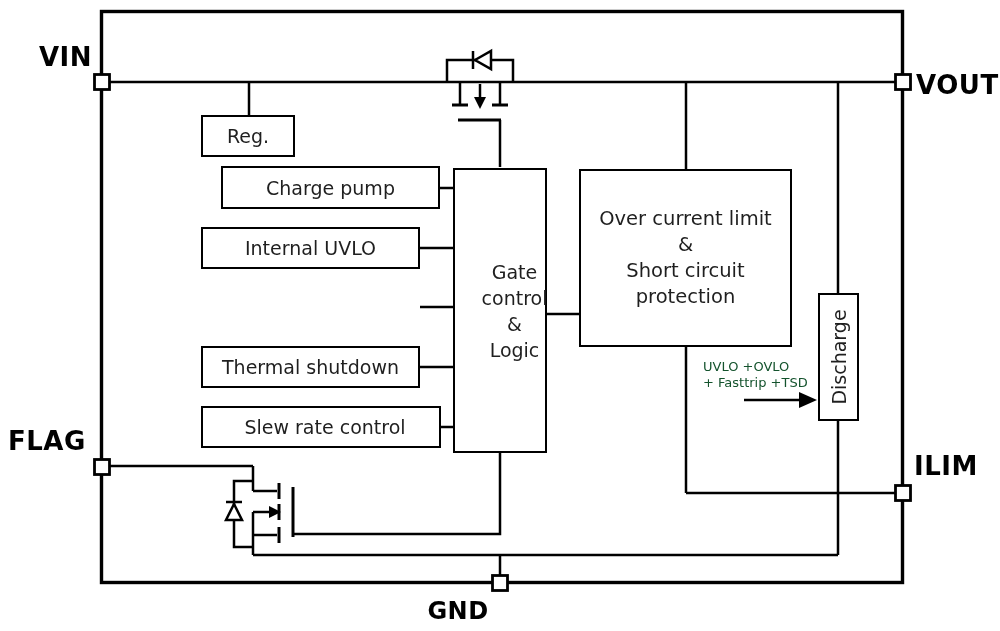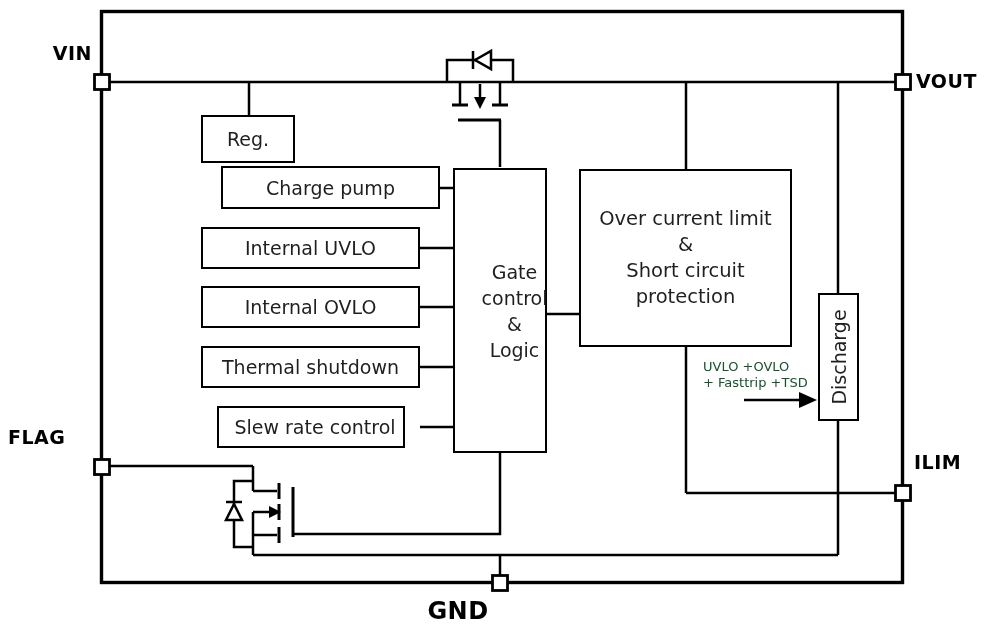--- a/index.html
+++ b/index.html
@@ -23,30 +23,30 @@
     justify-content: center;
     text-align: center;
     font-size: 19px;
     line-height: 26px;
     color: #1f1f1f;
   }
   .multiline { white-space: pre-line; }
   .pin-label {
     position: absolute;
     font-weight: bold;
-    font-size: 19px;
+    font-size: 26px;
     color: #000000;
     letter-spacing: 0.5px;
   }
-  .b-reg            { left: 201px; top: 115px; width: 94px;  height: 48px; }
+  .b-reg            { left: 201px; top: 115px; width: 94px;  height: 42px; }
   .b-charge-pump    { left: 201px; top: 166px; width: 219px; height: 43px; margin-left: 20px; }
   .b-internal-uvlo  { left: 201px; top: 227px; width: 219px; height: 42px; }
   .b-internal-ovlo  { left: 201px; top: 286px; width: 219px; height: 42px; }
   .b-thermal        { left: 201px; top: 346px; width: 219px; height: 42px; }
-  .b-slew           { left: 217px; top: 406px; width: 188px; height: 42px; padding-left: 8px; }
+  .b-slew           { left: 201px; top: 406px; width: 240px; height: 42px; padding-left: 8px; }
   .b-gate           { left: 453px; top: 168px; width: 94px;  height: 285px; padding-left: 29px; }
   .b-ocl            { left: 579px; top: 169px; width: 213px; height: 178px; font-size: 19.5px; }
   .b-discharge      { left: 818px; top: 293px; width: 41px;  height: 128px; }
   .b-discharge span { transform: rotate(-90deg); white-space: nowrap; font-size: 19px; }
   .l-vin  { left: 14px;  top: 42px;  width: 78px;  text-align: right; }
   .l-vout { left: 916px; top: 42px;  width: 84px;  text-align: left; margin-top: 28px; }
   .l-flag { left: 8px;   top: 426px; width: 80px;  text-align: left; }
   .l-ilim { left: 914px; top: 451px; width: 84px;  text-align: left; }
   .l-gnd  { left: 408px; top: 597px; width: 100px; text-align: center; font-size: 24px; }
   .annotation {
@@ -140,23 +140,20 @@
 
   <div class="block b-reg">
     <span>Reg.</span>
   </div>
   <div class="block b-charge-pump">
     <span>Charge pump</span>
   </div>
   <div class="block b-internal-uvlo">
     <span>Internal UVLO</span>
   </div>
-  <div class="block b-internal-ovlo">
-    <span>Internal OVLO</span>
-  </div>
   <div class="block b-thermal">
     <span>Thermal shutdown</span>
   </div>
   <div class="block b-slew">
     <span>Slew rate control</span>
   </div>
   <div class="block b-gate">
     <span class="multiline">Gate
 control
 &amp;

